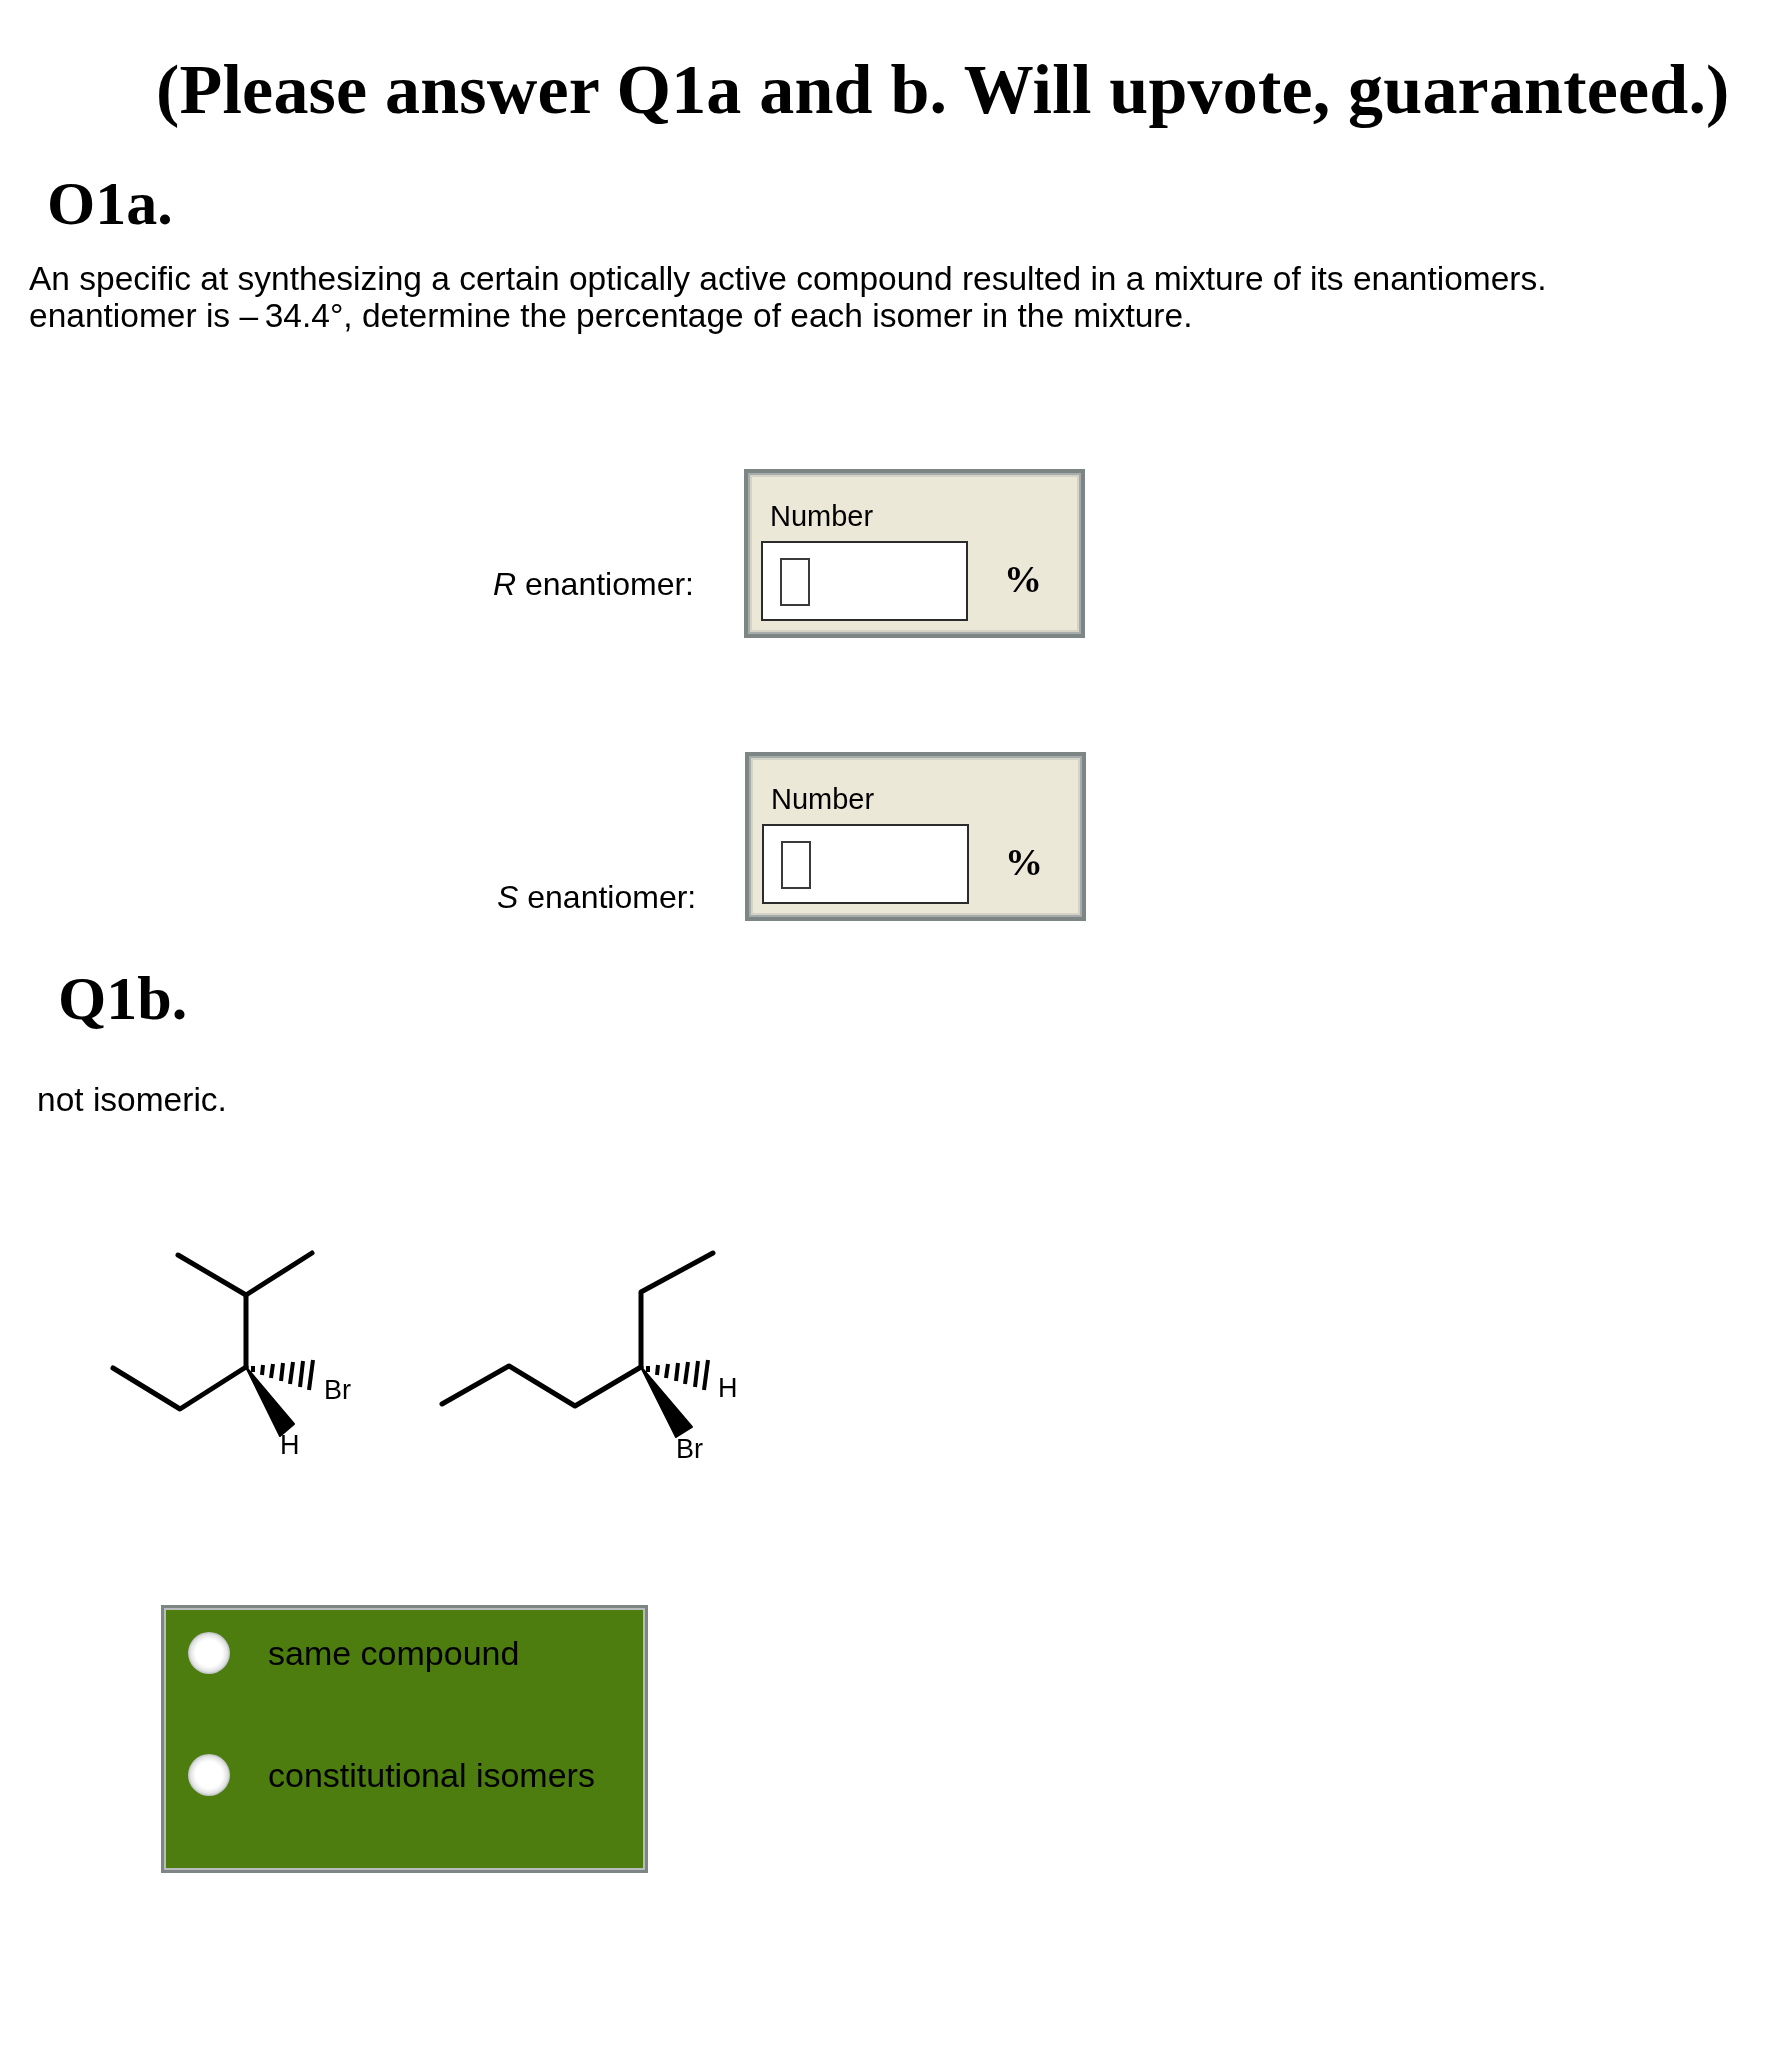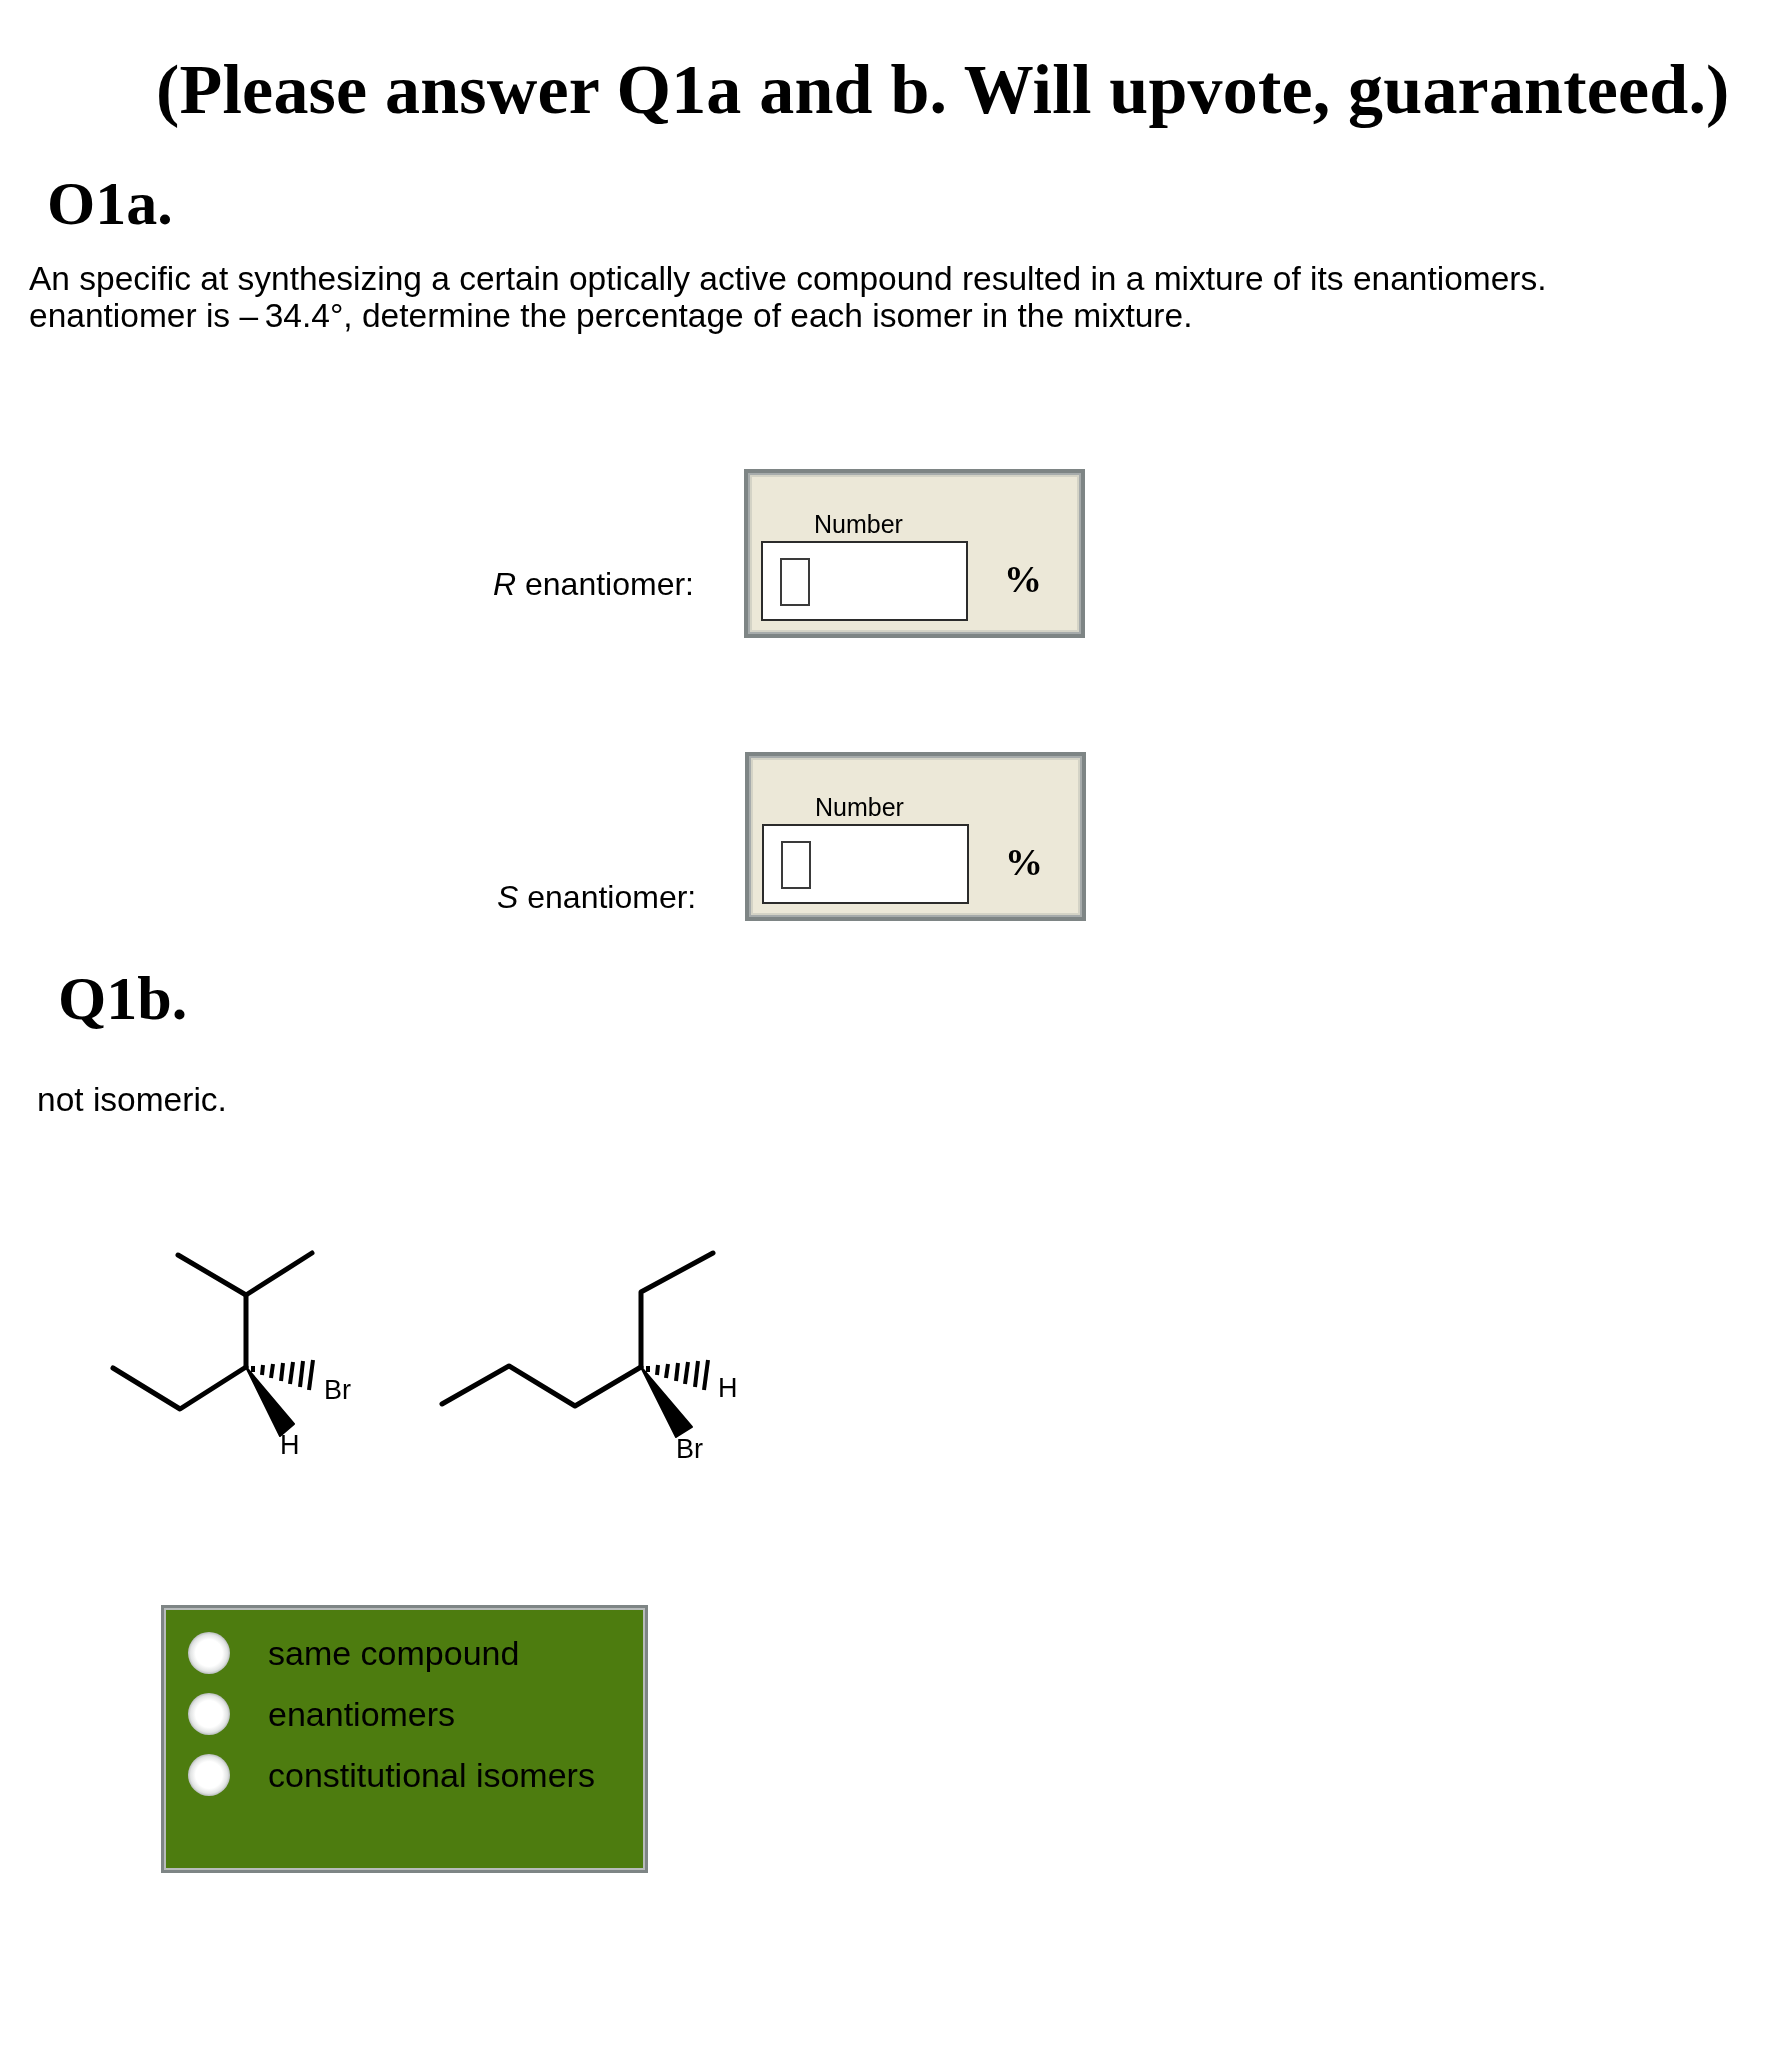--- a/index.html
+++ b/index.html
@@ -21,21 +21,21 @@
   #lbl-s { left: 497px; top: 851px; margin-top: 28px; }
 
   .num-panel {
     position: absolute; width: 341px; height: 169px; box-sizing: border-box;
     background: #ece8d8;
     border: 4px solid #7e8585;
     box-shadow: inset 0 0 0 2px #a6abab, inset 0 0 0 4px #d4d3c6;
   }
   #panel-r { left: 744px; top: 469px; }
   #panel-s { left: 745px; top: 752px; }
-  .num-panel .num-label { position: absolute; left: 22px; top: 34px; font-size: 25px; line-height: 34px; margin-left: 44px; }
+  .num-panel .num-label { position: absolute; left: 22px; top: 26px; font-size: 29px; line-height: 34px; }
   .num-panel .num-input {
     position: absolute; left: 13px; top: 68px; width: 207px; height: 80px;
     box-sizing: border-box; border: 2px solid #2b2b2b; background: #fff; outline: none;
     padding: 0; margin: 0;
   }
   .num-panel .caret-box {
     position: absolute; left: 32px; top: 85px; width: 30px; height: 48px; box-sizing: border-box;
     border: 2px solid #3a3a3a; background: #fff;
   }
   .num-panel .unit { position: absolute; left: 256px; top: 84px; font-size: 38px; line-height: 44px; }
@@ -125,21 +125,17 @@
   </g>
   <text x="718" y="167">H</text>
   <text x="676" y="228">Br</text>
 </svg>
 
 <div id="radio-panel">
   <div class="radio-row" style="top: 17px;">
     <span class="radio-dot"></span>
     <span class="radio-text sans">same compound</span>
   </div>
-  <div class="radio-row" style="top: 78px;">
-    <span class="radio-dot"></span>
-    <span class="radio-text sans">enantiomers</span>
-  </div>
   <div class="radio-row" style="top: 139px;">
     <span class="radio-dot"></span>
     <span class="radio-text sans">constitutional isomers</span>
   </div>
 </div>
 
 </body></html>

